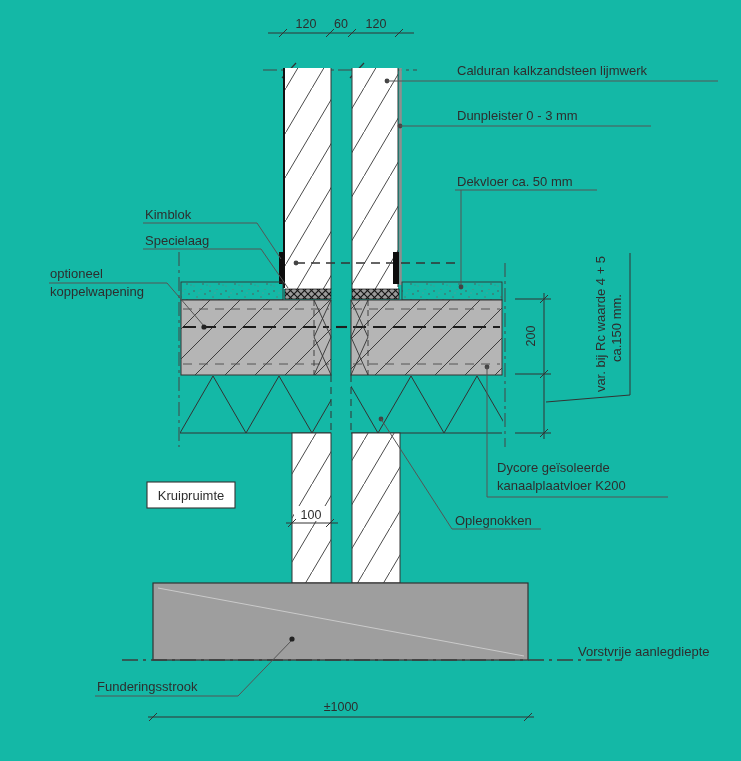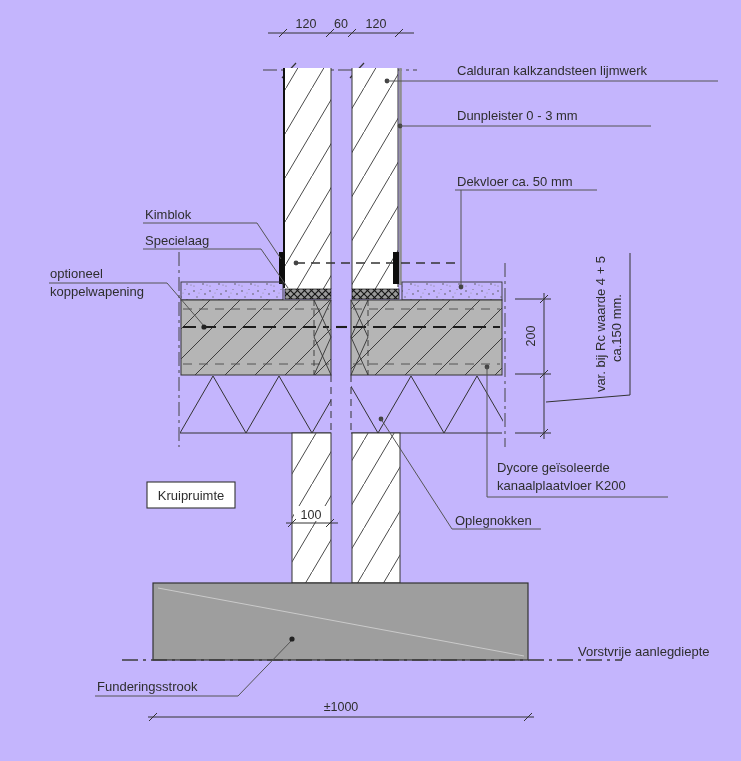--- a/index.html
+++ b/index.html
@@ -1,16 +1,16 @@
 <!DOCTYPE html>
 <html><head>
 <meta charset="utf-8">
 <style>
   html,body{margin:0;padding:0;background:#fff;}
-  .stage{width:741px;height:761px;position:relative;background:#c4b5fd;overflow:hidden;}
+  .stage{width:741px;height:761px;position:relative;background:#14b8a6;overflow:hidden;}
   svg{display:block;}
   text{font-family:"Liberation Sans","DejaVu Sans",sans-serif;fill:#2e2e2e;}
   .lbl{font-size:13px;}
   .dim{font-size:12.5px;}
 </style>
 </head>
 <body>
 
 <div class="stage">
 <svg width="741" height="761" viewBox="0 0 741 761">

